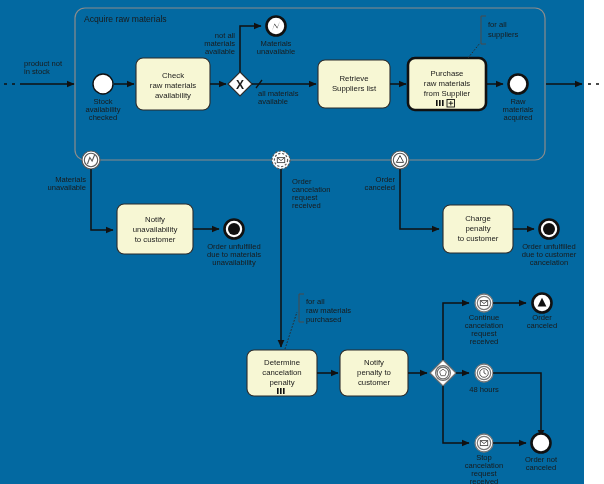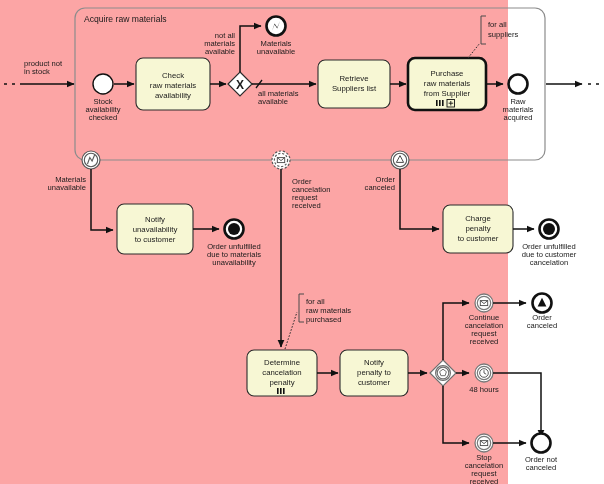--- a/index.html
+++ b/index.html
@@ -1,18 +1,18 @@
 <!DOCTYPE html>
 <html><head>
 <meta charset="utf-8">
 <style>
   html,body{margin:0;padding:0;background:#ffffff;}
   body{width:604px;height:484px;overflow:hidden;
        font-family:"Liberation Sans","DejaVu Sans",sans-serif;}
-  #canvas{position:relative;width:508px;height:484px;background:#fca5a5;}
+  #canvas{position:relative;width:584px;height:484px;background:#0369a1;}
   svg#bpmn{position:absolute;left:0;top:0;width:604px;height:484px;}
   text{font-family:"Liberation Sans","DejaVu Sans",sans-serif;fill:#1a1a1a;}
   .lbl{font-size:7.6px;}
   .lbl-task{font-size:7.8px;}
   .lbl-pool{font-size:8.6px;}
   .lbl-ann{font-size:7.6px;}
   .flow{stroke:#111;stroke-width:1.5;fill:none;}
   .flow-thin{stroke:#111;stroke-width:1.3;fill:none;}
   .subline{stroke:#8c8c8c;stroke-width:1.2;fill:none;}
   .task{fill:#f7f7d4;stroke:#2b2b2b;stroke-width:1.1;}

